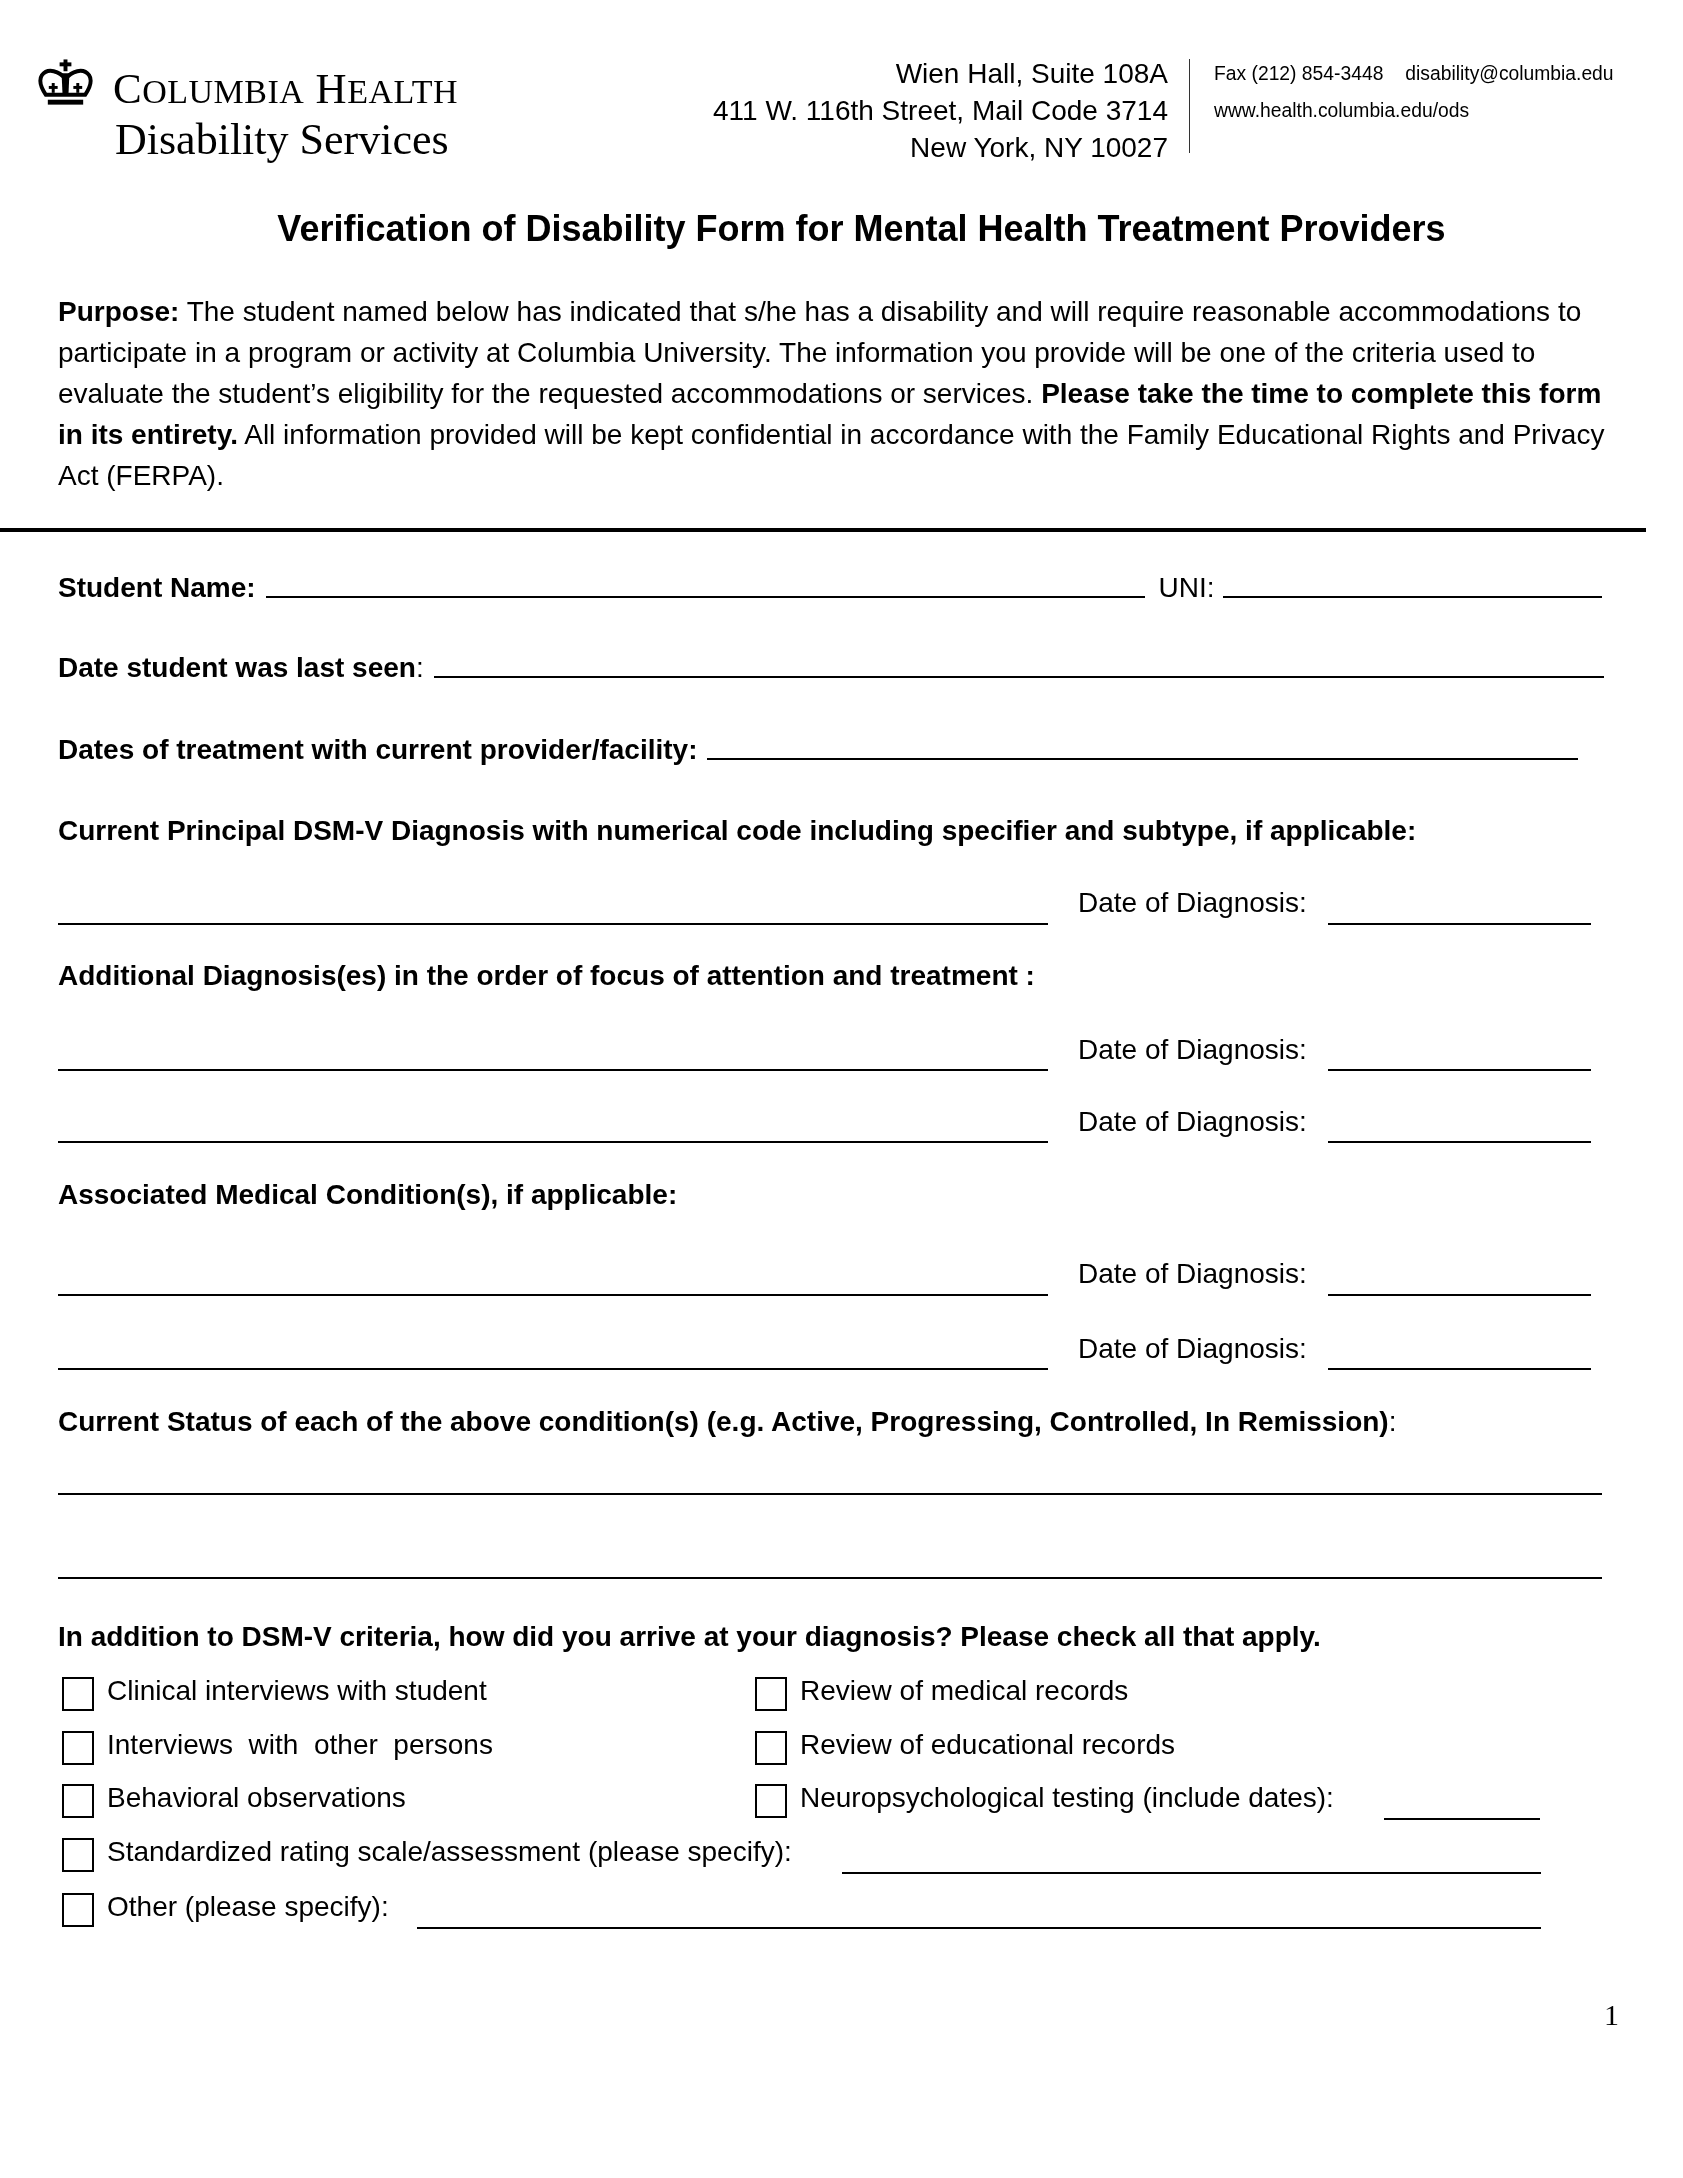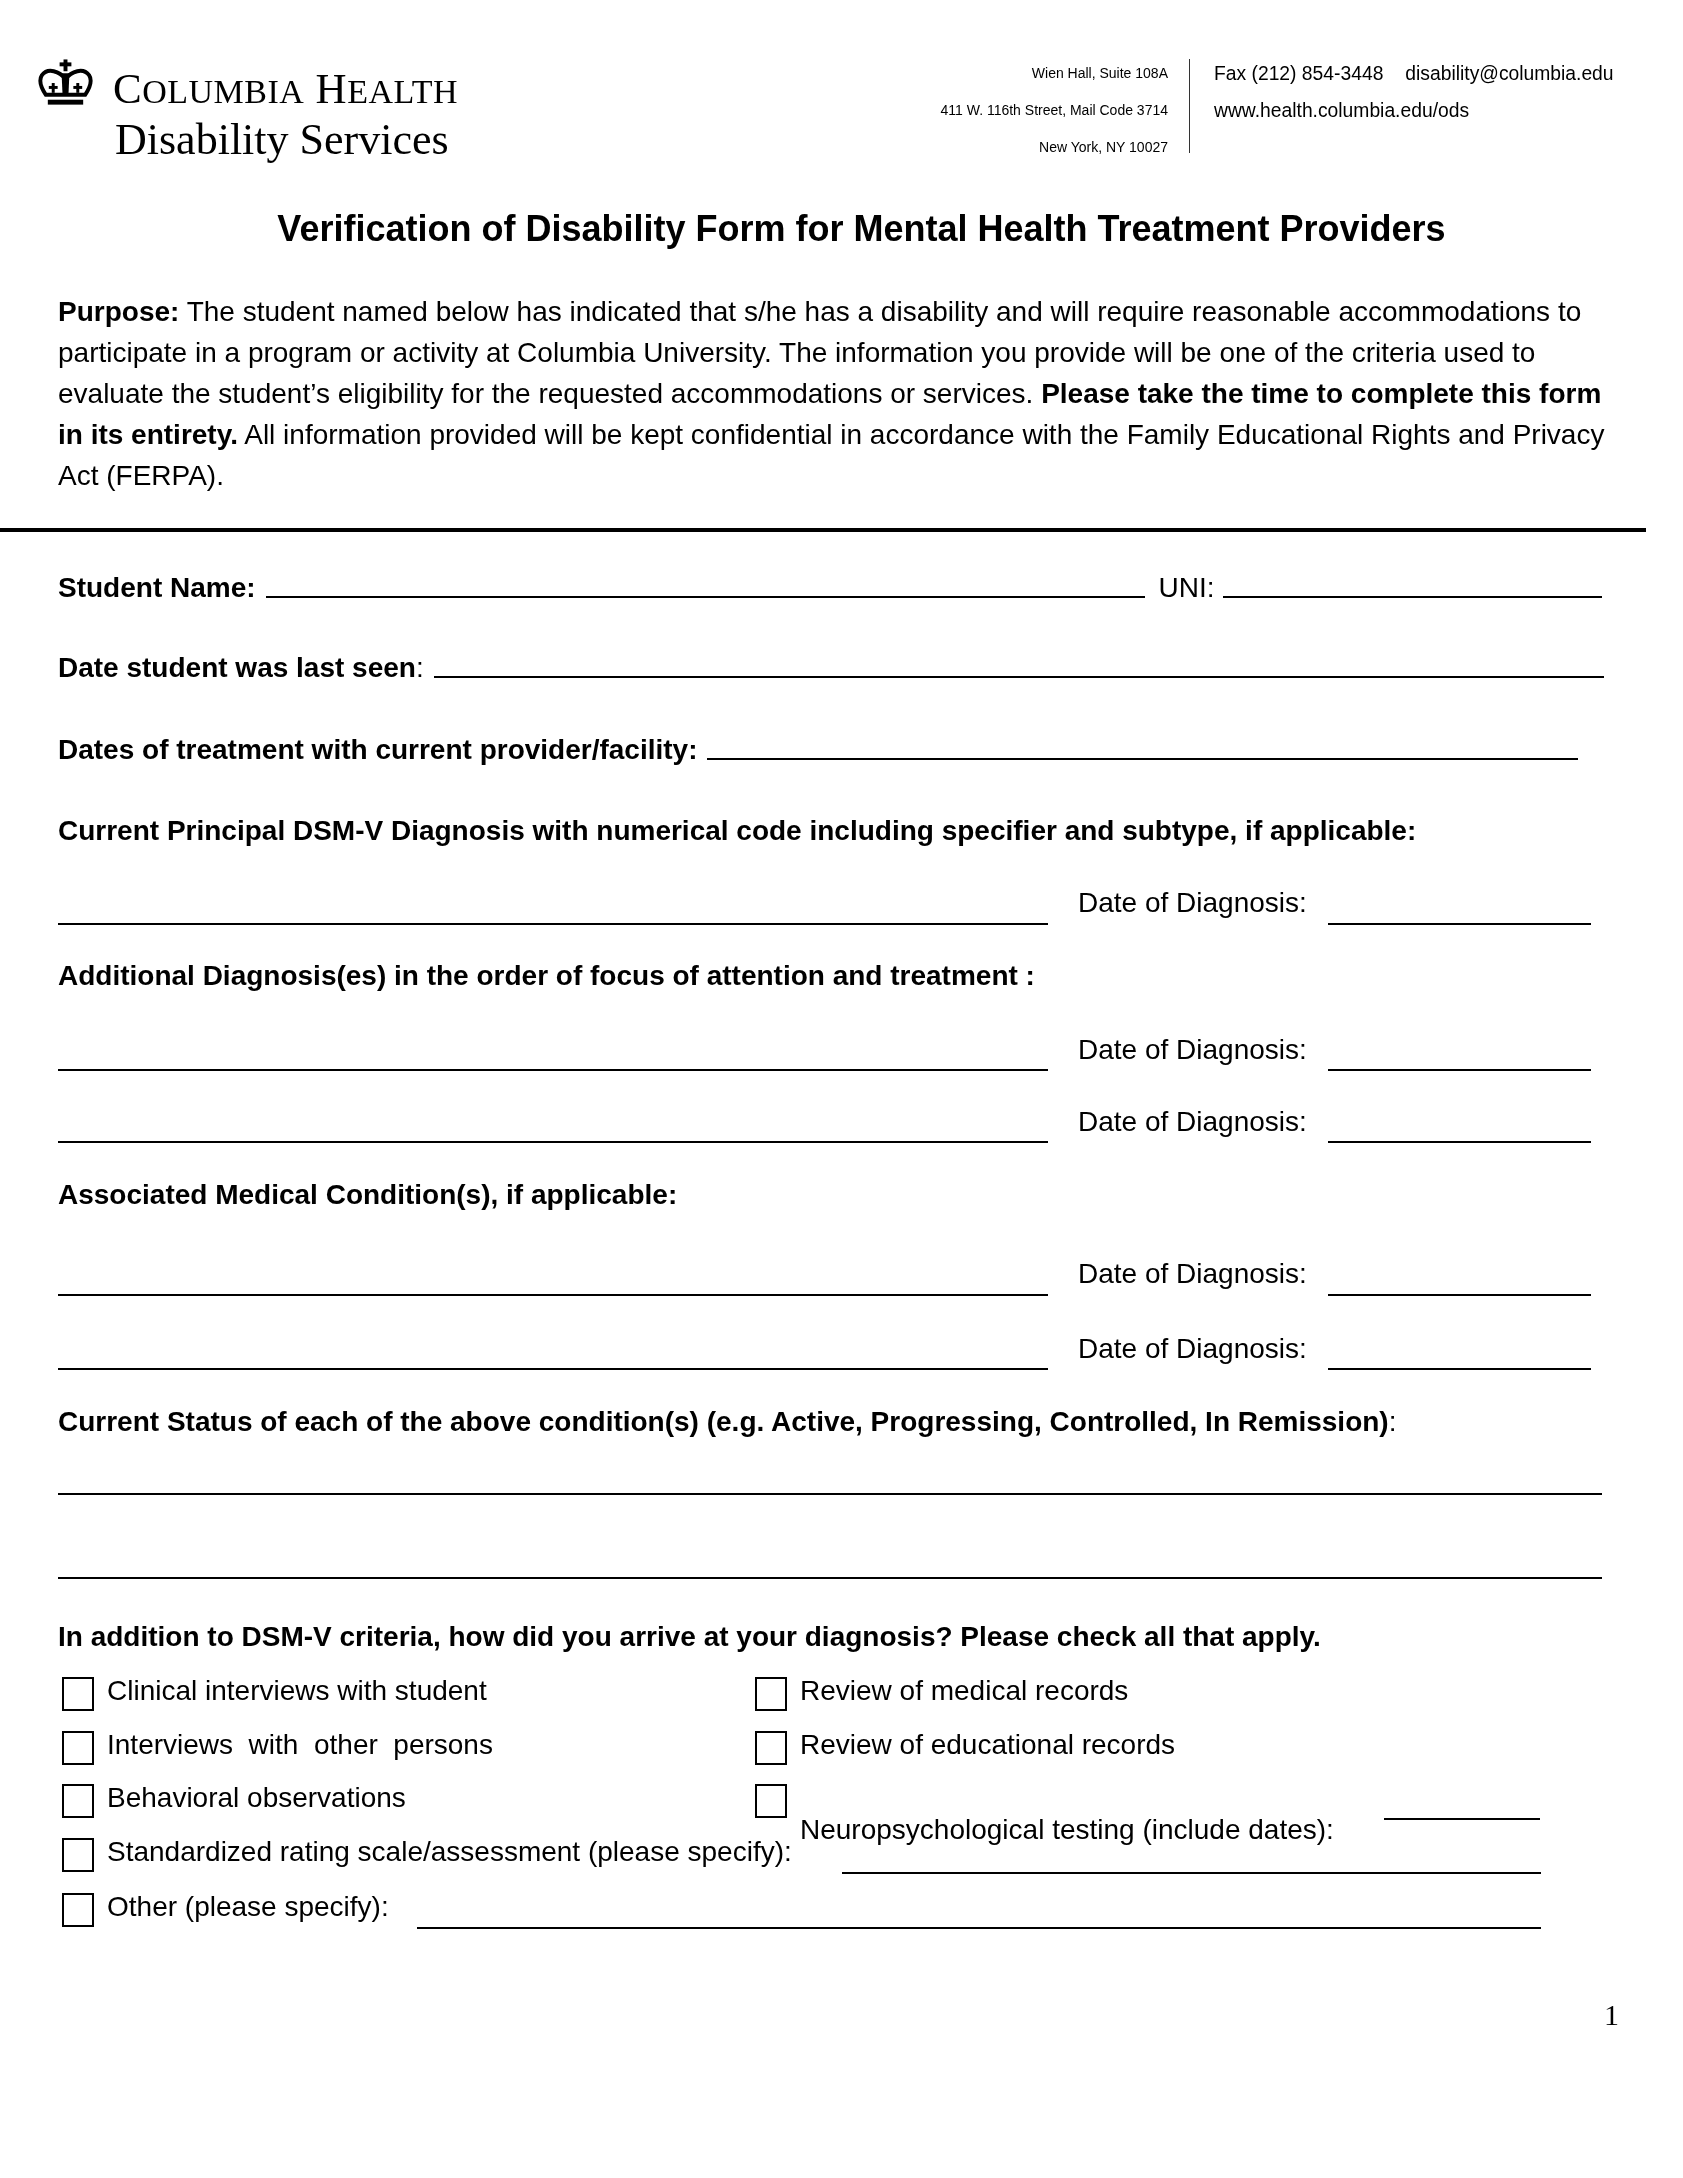--- a/index.html
+++ b/index.html
@@ -6,21 +6,21 @@
   body { width: 1683px; height: 2178px; position: relative; overflow: hidden; color: #000; font-family: "Liberation Sans", "DejaVu Sans", sans-serif; }
   .abs { position: absolute; }
 
   
   .logo { left: 38px; top: 57px; width: 495px; height: 109px; }
   .crown { position: absolute; left: 0; top: 2px; width: 55px; height: 50px; }
   .brand { position: absolute; left: 75px; top: 10px; font-family: "Liberation Serif", "DejaVu Serif", serif; font-size: 43px; letter-spacing: 0.5px; white-space: nowrap; line-height: 1; }
   .brand .sc { font-size: 34px; }
   .sub { position: absolute; left: 77px; top: 61px; font-family: "Liberation Serif", "DejaVu Serif", serif; font-size: 44px; white-space: nowrap; line-height: 1; }
 
-  .addr { right: 515px; top: 55px; text-align: right; font-size: 14px; line-height: 37px; white-space: nowrap; }
+  .addr { right: 515px; top: 55px; text-align: right; font-size: 28px; line-height: 37px; white-space: nowrap; }
   .vsep { left: 1189px; top: 59px; width: 1px; height: 94px; background: #333; }
   .contact { left: 1214px; top: 55px; font-size: 19.3px; line-height: 37px; white-space: nowrap; }
   .contact .gap { display: inline-block; width: 22px; }
 
   .title { left: 0; width: 1683px; top: 208px; text-align: center; font-weight: bold; font-size: 36px; white-space: nowrap; padding-left: 20px; }
 
   .purpose { left: 58px; top: 291px; width: 1564px; font-size: 28px; line-height: 41px; }
   .purpose b { font-weight: bold; }
 
   .rule { left: 0; top: 528px; width: 1646px; height: 4px; background: #000; }
@@ -128,21 +128,21 @@
 <div class="cb-label" style="left:800px; top:1675px;">Review of medical records</div>
 
 <div class="cb" style="left:62px; top:1731px;"></div>
 <div class="cb-label" style="left:107px; top:1729px; white-space:pre;">Interviews  with  other  persons</div>
 <div class="cb" style="left:755px; top:1731px;"></div>
 <div class="cb-label" style="left:800px; top:1729px;">Review of educational records</div>
 
 <div class="cb" style="left:62px; top:1784px;"></div>
 <div class="cb-label" style="left:107px; top:1782px;">Behavioral observations</div>
 <div class="cb" style="left:755px; top:1784px;"></div>
-<div class="cb-label" style="left:800px; top:1782px;margin-top:32px;">Neuropsychological testing (include dates):</div>
+<div class="cb-label" style="left:800px; top:1782px;">Neuropsychological testing (include dates):</div>
 <div class="abs line" style="left:1384px; top:1818px; width:156px;"></div>
 
 <div class="cb" style="left:62px; top:1838px;"></div>
 <div class="cb-label" style="left:107px; top:1836px;">Standardized rating scale/assessment (please specify):</div>
 <div class="abs line" style="left:842px; top:1872px; width:699px;"></div>
 
 <div class="cb" style="left:62px; top:1893px;"></div>
 <div class="cb-label" style="left:107px; top:1891px;">Other (please specify):</div>
 <div class="abs line" style="left:417px; top:1927px; width:1124px;"></div>
 

